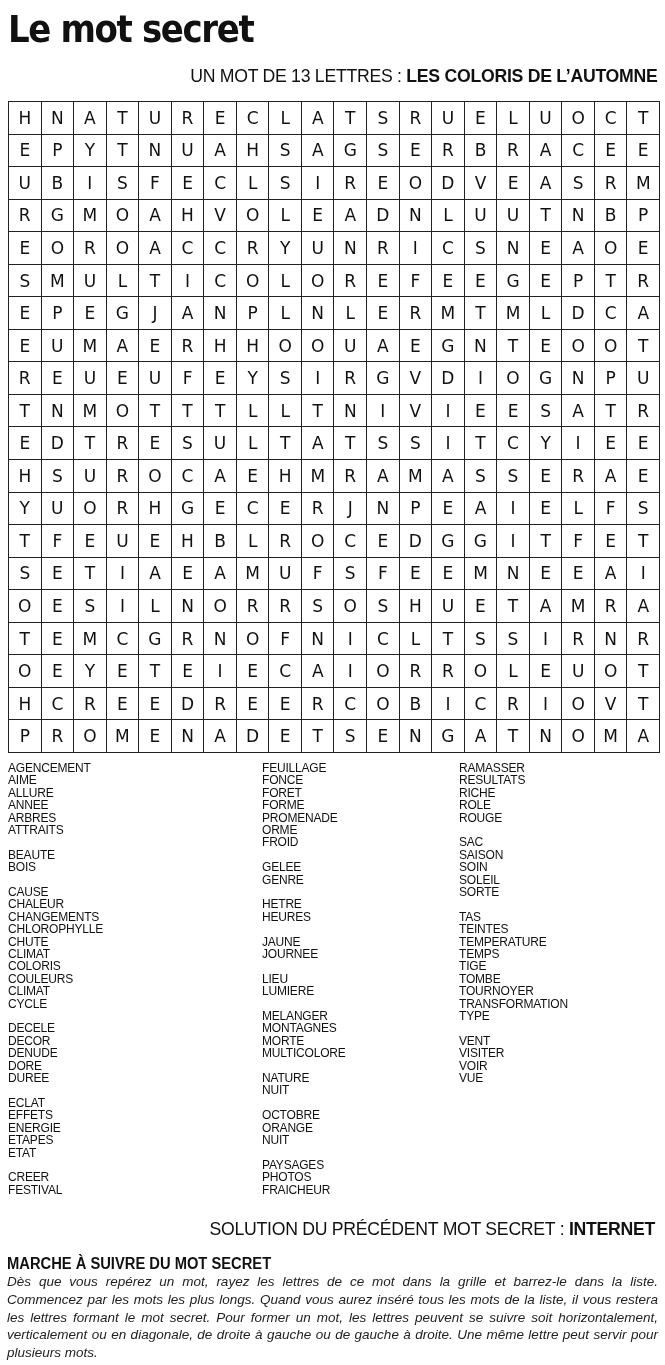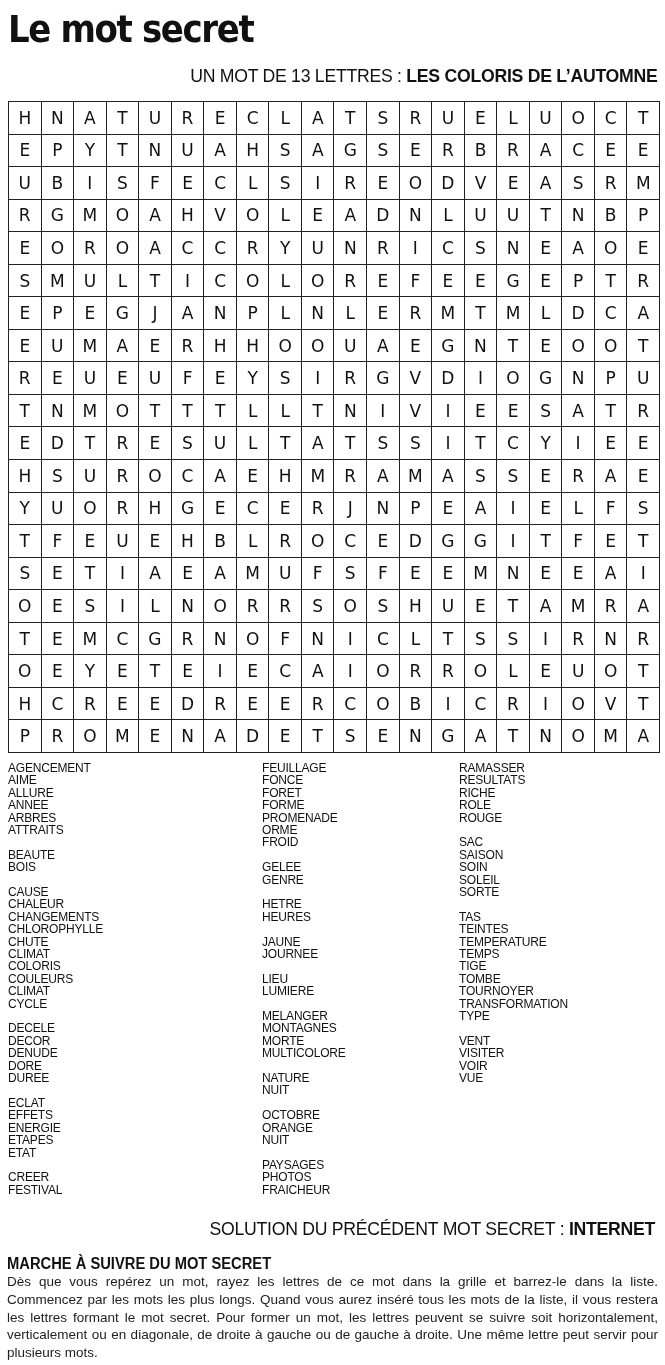--- a/index.html
+++ b/index.html
@@ -50,21 +50,21 @@
   }
   .solution b { font-weight: bold; }
 
   .rules-title {
     position: absolute; left: 7px; top: 1254px;
     font-size: 16px; font-weight: bold; line-height: 20px;
     transform: scaleX(0.92); transform-origin: left center; white-space: nowrap;
   }
   .rules-text {
     position: absolute; left: 7px; top: 1273px; width: 651px;
-    font-size: 13.5px; line-height: 17.8px; text-align: justify; color: #222;
+    font-size: 13.5px; line-height: 17.8px; text-align: justify; color: #222; font-style: italic;
   }
 </style>
 </head>
 <body>
 
 <div class="title">Le mot secret</div>
 
 <div class="subtitle"><span>UN MOT DE 13 LETTRES : </span><b>LES COLORIS DE L’AUTOMNE</b></div>
 
 <div class="grid" id="grid">

